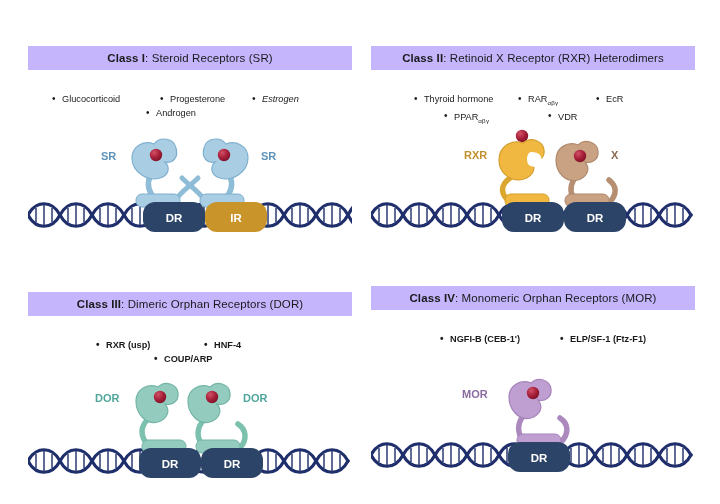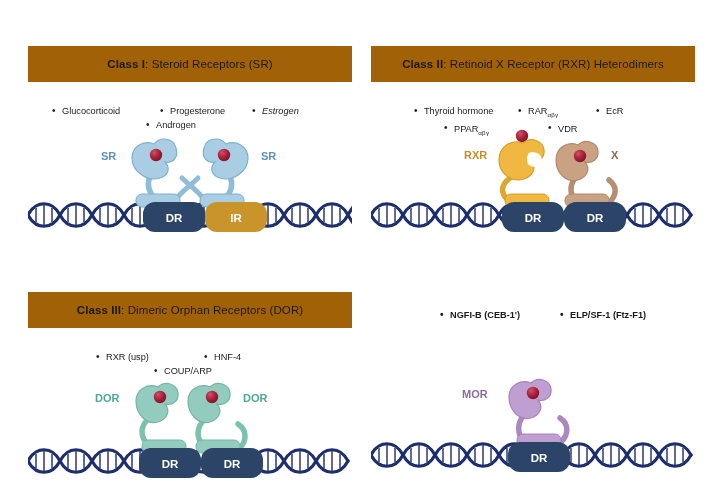--- a/index.html
+++ b/index.html
@@ -24,22 +24,22 @@
     position: absolute;
     width: 324px;
     height: 215px;
   }
   .panel-tl { left: 28px;  top: 46px; }
   .panel-tr { left: 371px; top: 46px; }
   .panel-bl { left: 28px;  top: 292px; }
   .panel-br { left: 371px; top: 286px; }
 
   .panel-header {
-    background: #a16207;
-    height: 36px;
+    background: #c4b5fd;
+    height: 24px;
     display: flex;
     align-items: center;
     justify-content: center;
     text-align: center;
     padding: 0 6px;
     box-sizing: border-box;
   }
   .panel-title {
     font-size: 11.5px;
     letter-spacing: 0.1px;
@@ -81,21 +81,21 @@
   }
   
   .list-c1 .c0 { width: 108px; }
   .list-c1 .c1 { width: 92px; }
   .list-c1 .c2 { width: 80px; font-style: italic; }
 
   .list-c2 .c0 { width: 104px; }
   .list-c2 .c1 { width: 78px; }
   .list-c2 .c2 { width: 60px; }
 
-  .list-c3 { padding-left: 14px; }
+  .list-c3 { padding-left: 14px; font-weight: bold; }
   .list-c3 .c0 { width: 108px; }
   .list-c3 .c1 { width: 98px; }
   .list-c3 .c2 { width: 90px; }
 
   .list-c4 { padding-left: 50px; font-weight: bold; }
   .list-c4 .c0 { width: 120px; }
   .list-c4 .c1 { width: 120px; }
 
   .diagram {
     position: absolute;
@@ -395,20 +395,23 @@
         <g>
           <rect x="173" y="78" width="62" height="30" rx="12" fill="#2c4468"></rect>
           <text x="204" y="98" text-anchor="middle" font-family="Liberation Sans, sans-serif" font-size="11.5" font-weight="bold" fill="#ffffff">DR</text>
         </g>
       </svg>
     </div>
     <div class="caption"></div>
   </div>
 
   <div class="panel panel-br">
+    <div class="panel-header">
+      <div class="panel-title"><span class="cls">Class IV</span><span>: Monomeric Orphan Receptors (MOR)</span></div>
+    </div>
     <ul class="member-list list-c4">
       <li class="c0"><span>NGFI-B (CEB-1')</span></li>
       <li class="c1"><span>ELP/SF-1 (Ftz-F1)</span></li>
     </ul>
     <div class="diagram">
       <svg width="324" height="130" viewBox="0 0 324 130">
         <defs>
           <radialGradient id="lig4" cx="35%" cy="30%" r="75%">
             <stop offset="0%" stop-color="#d05166"></stop>
             <stop offset="55%" stop-color="#a8203a"></stop>

